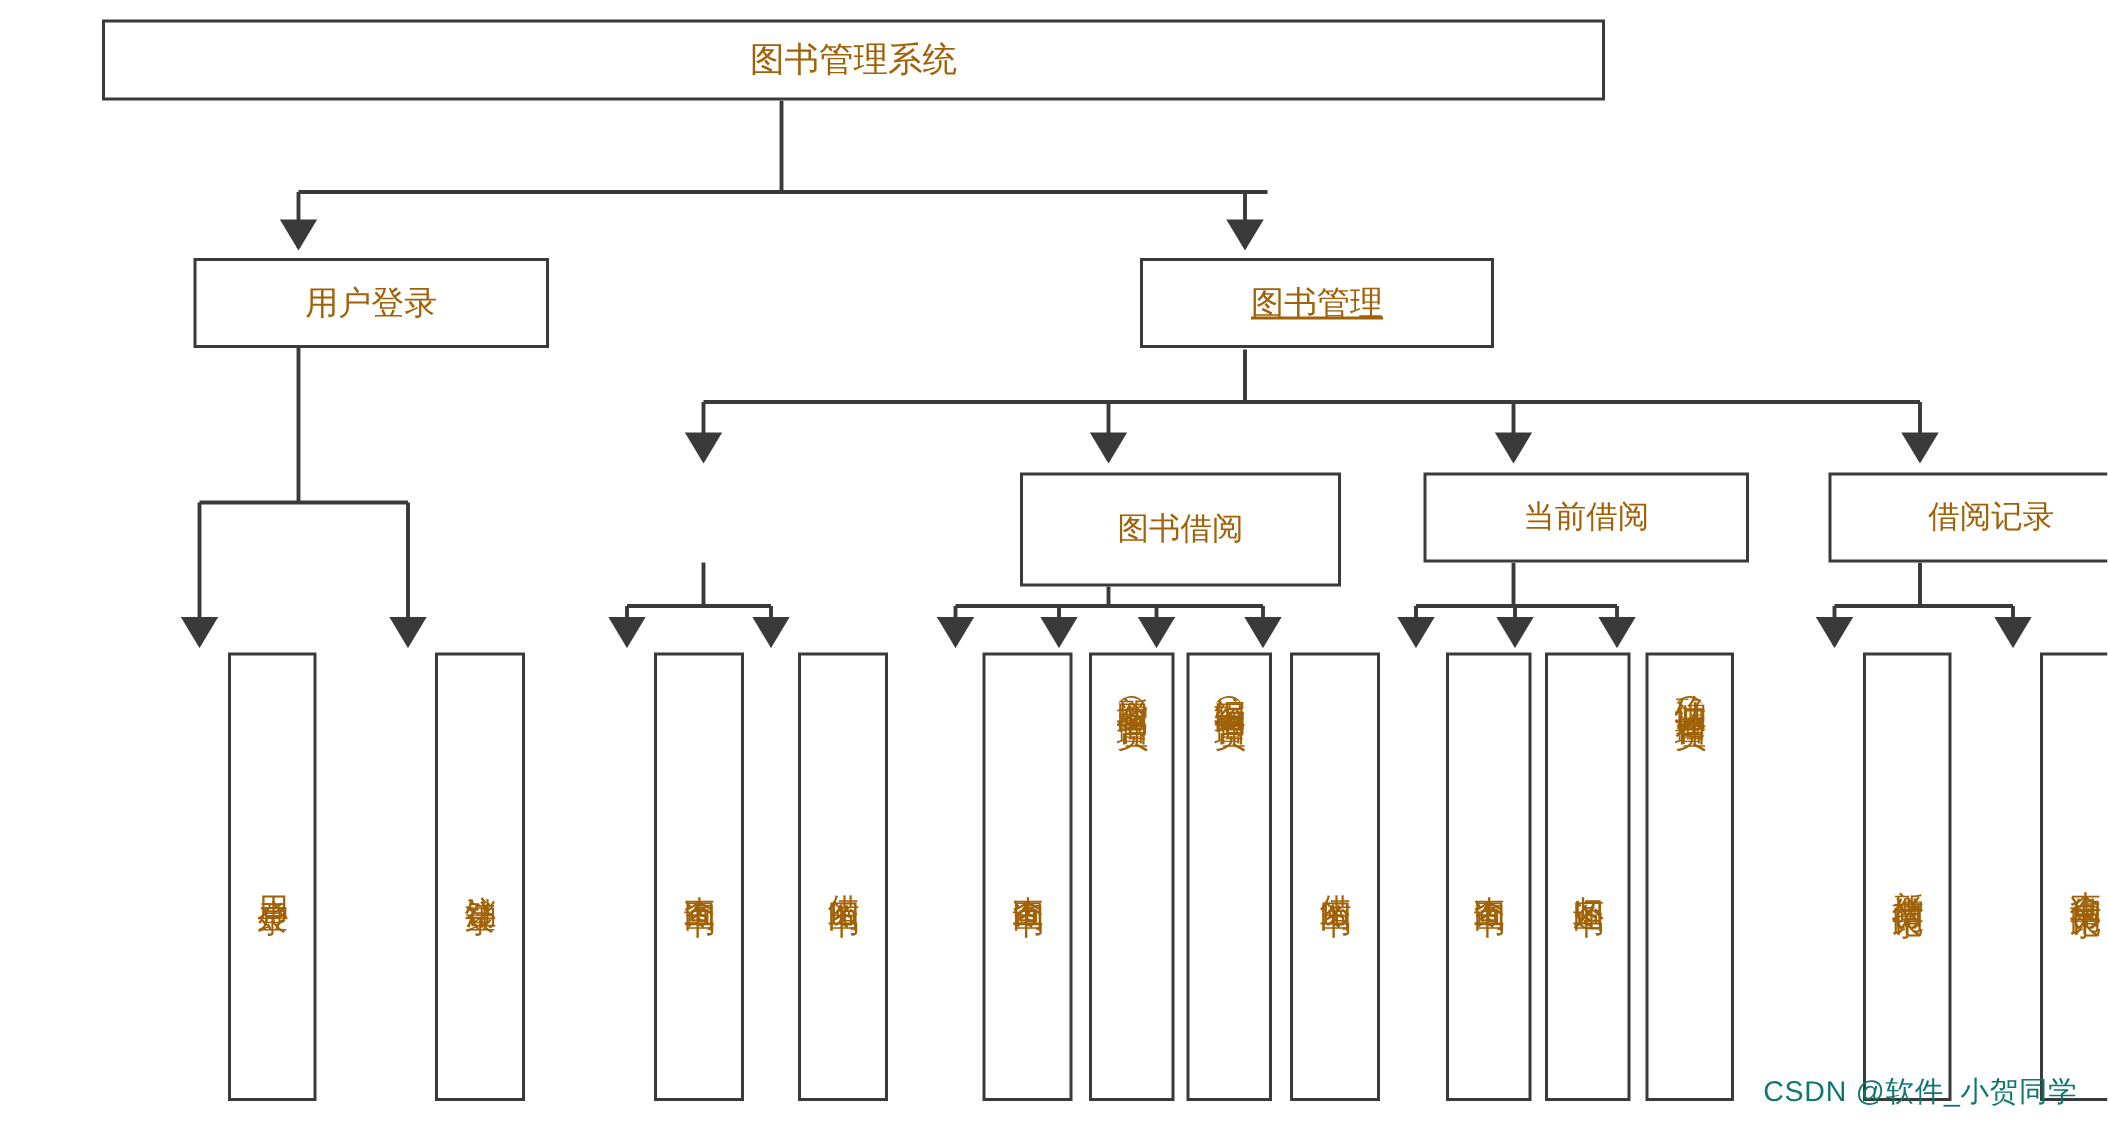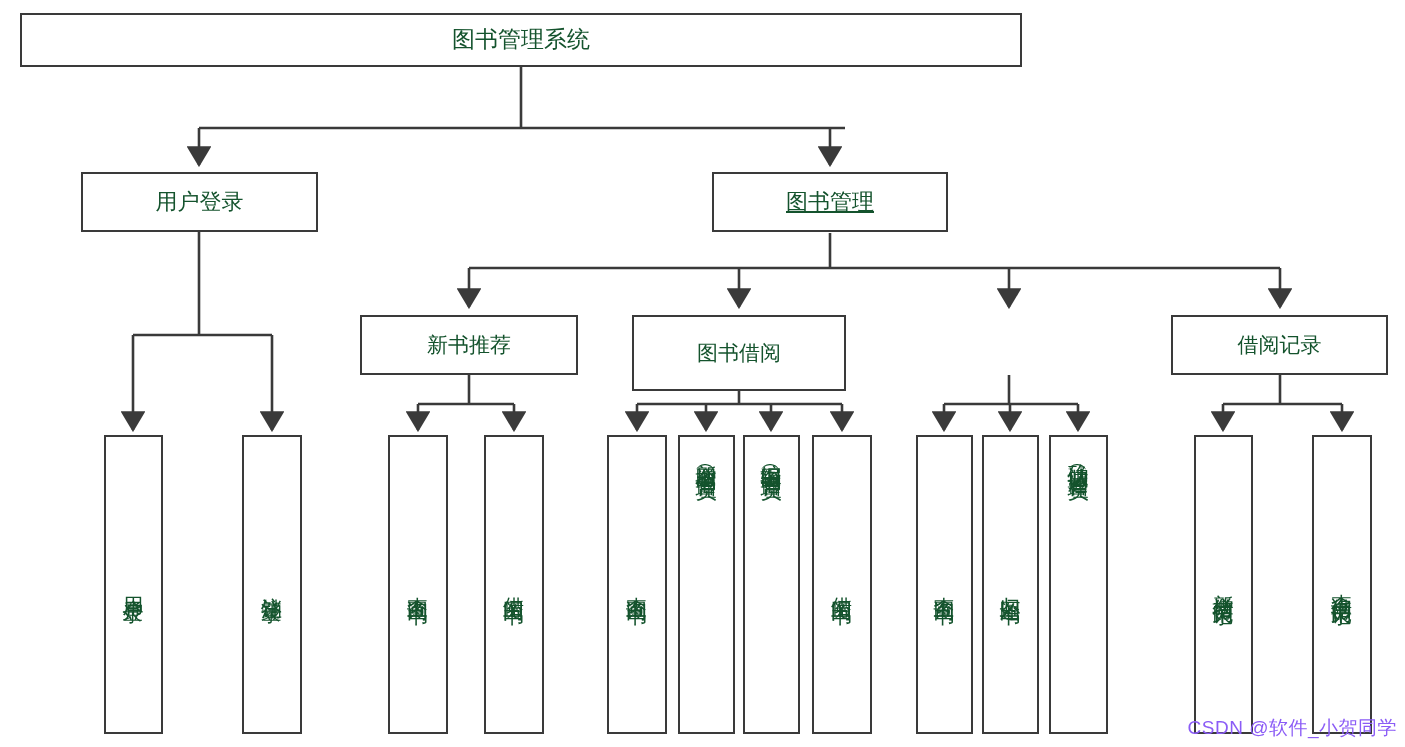--- a/index.html
+++ b/index.html
@@ -26,21 +26,22 @@
     pointer-events: none;
   }
   .node {
     position: absolute;
     box-sizing: border-box;
     background: #ffffff;
     border: 2.5px solid #3a3a3a;
     display: flex;
     align-items: center;
     justify-content: center;
-    color: #14532d;
+    color: #a16207;
+    margin-left: 48px;
   }
   .node-label {
     display: block;
     text-align: center;
     line-height: 1.18;
     white-space: nowrap;
   }
   
   .tier-root .node-label { font-size: 23px; }
   .tier-2 .node-label    { font-size: 22px; }
@@ -58,24 +59,24 @@
     letter-spacing: 2.5px;
     line-height: 1;
     white-space: nowrap;
   }
   .leaf.center-v {
     align-items: center;
     padding-top: 0;
   }
   #watermark {
     position: absolute;
-    right: 8px;
+    right: 20px;
     bottom: 6px;
     font-size: 19px;
-    color: #8b5cf6;
+    color: #0f766e;
     letter-spacing: 0.5px;
     white-space: nowrap;
   }
 </style>
 </head>
 <body>
 
 <div id="canvas">
 
   <svg id="wires" viewBox="0 0 1405 747" xmlns="http://www.w3.org/2000/svg">
@@ -132,26 +133,26 @@
     <span class="node-label">图书管理系统</span>
   </div>
 
   <div class="node tier-2" style="left:81px; top:172px; width:237px; height:60px;">
     <span class="node-label">用户登录</span>
   </div>
   <div class="node tier-2" style="left:712px; top:172px; width:236px; height:60px;text-decoration:underline;">
     <span class="node-label">图书管理</span>
   </div>
 
-  <div class="node tier-3" style="left:360px; top:315px; width:218px; height:60px;">
-    <span class="node-label">新书推荐</span>
-  </div>
   <div class="node tier-3" style="left:632px; top:315px; width:214px; height:76px;">
     <span class="node-label">图书借阅</span>
   </div>
+  <div class="node tier-3" style="left:901px; top:315px; width:217px; height:60px;">
+    <span class="node-label">当前借阅</span>
+  </div>
   <div class="node tier-3" style="left:1171px; top:315px; width:217px; height:60px;">
     <span class="node-label">借阅记录</span>
   </div>
 
   <div class="node leaf center-v" style="left:104px; top:435px; width:59px; height:299px;">
     <span class="node-label">用户登录</span>
   </div>
   <div class="node leaf center-v" style="left:242px; top:435px; width:60px; height:299px;">
     <span class="node-label">注销登录</span>
   </div>

